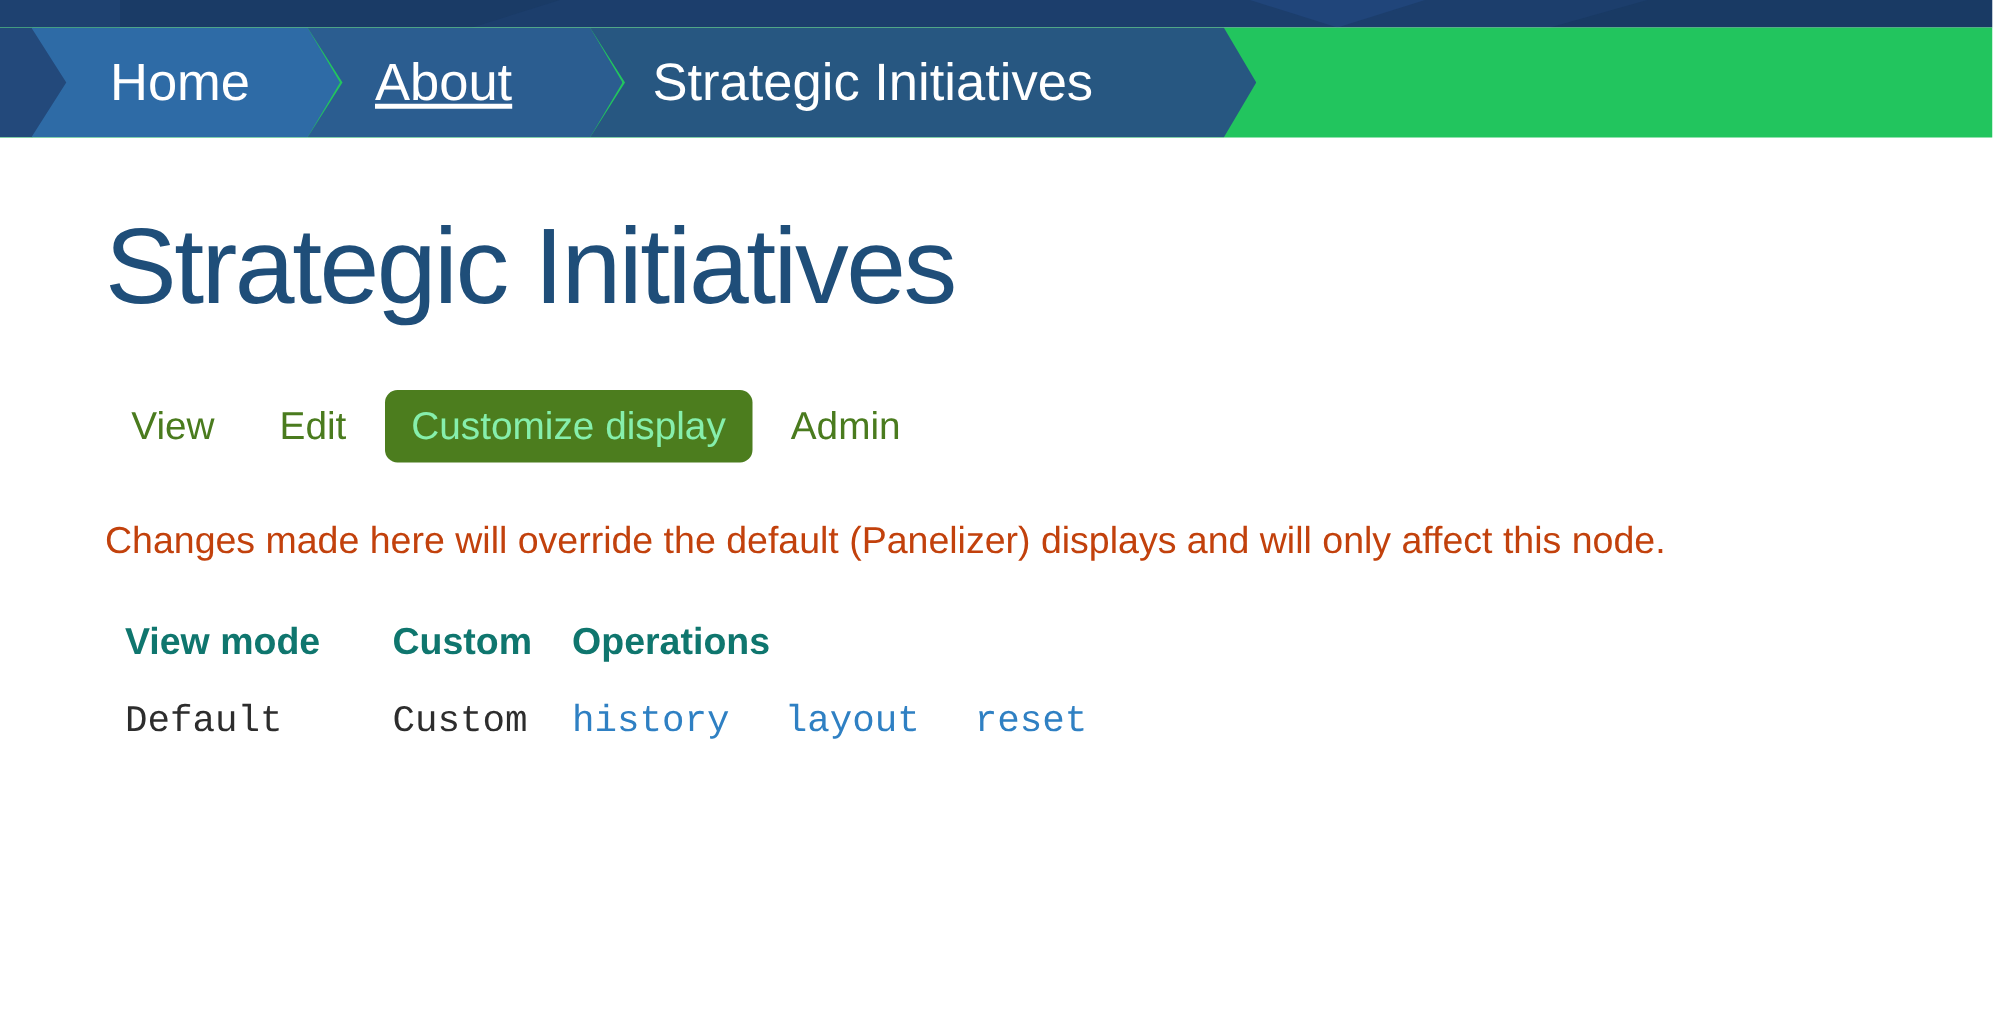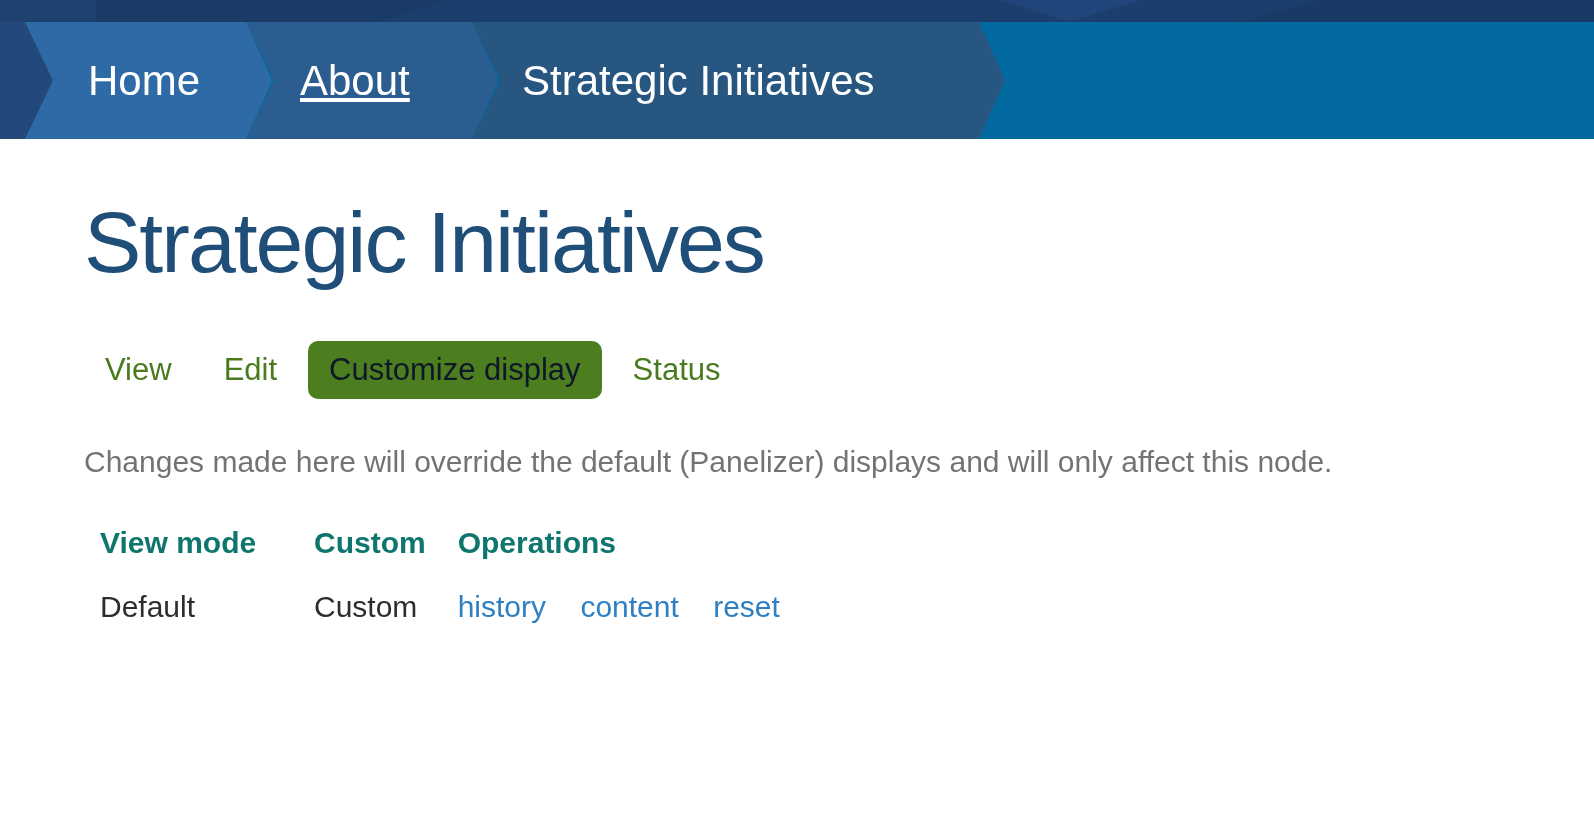--- a/index.html
+++ b/index.html
@@ -22,22 +22,22 @@
   .facet-2 { left: 96px; width: 352px; background: #1a3b66;
              clip-path: polygon(0 0, 100% 0, 80% 100%, 0 100%); }
   .facet-3 { left: 1000px; width: 140px; background: #20457a;
              clip-path: polygon(0 0, 100% 0, 50% 100%); }
   .facet-4 { left: 1240px; width: 354px; background: #193a64;
              clip-path: polygon(22% 0, 100% 0, 100% 100%, 0 100%); }
 
   
   .breadcrumb-bar {
     position: relative;
-    width: 100%; height: 117px;
-    background: #0369a1;
+    width: 100%; height: 88px;
+    background: #22c55e;
     overflow: hidden;
   }
   .crumb-start {
     position: absolute; left: 0; top: 0;
     width: 54px; height: 100%;
     background: #23497b;
     clip-path: polygon(0 0, 48% 0, 100% 50%, 48% 100%, 0 100%);
   }
   .crumb {
     position: absolute; top: 0; height: 100%;
@@ -76,43 +76,43 @@
     margin-right: 10px;
     font-size: 31px;
     color: #4a7b1e;
     text-decoration: none;
     border-radius: 10px;
     cursor: pointer;
     white-space: nowrap;
   }
   .tab-link.active {
     background: #4c7d1e;
-    color: #0f172a;
+    color: #86efac;
   }
 
   
   .message {
     margin-top: 46px;
     font-size: 30px;
-    color: #737373;
+    color: #c2410c;
   }
 
   
   table.view-modes {
     margin-top: 32px;
     border-collapse: collapse;
   }
   .view-modes th, .view-modes td {
     text-align: left;
     vertical-align: top;
     padding: 15px 16px;
     font-size: 30px;
   }
   .view-modes th { font-weight: 700; color: #0f766e; }
-  .view-modes td { color: #2d2d2d; }
+  .view-modes td { color: #2d2d2d; font-family: Liberation Mono, monospace; }
   .col-viewmode { width: 214px; }
   .col-status   { width: 140px; }
   .op-link {
     color: #2f80c3;
     text-decoration: none;
     margin-right: 26px;
     cursor: pointer;
   }
   .op-link:last-child { margin-right: 16px; }
 </style>
@@ -134,39 +134,39 @@
 </nav>
 
 <main class="content">
 
   <h1 class="page-title">Strategic Initiatives</h1>
 
   <ul class="tabs">
     <li><a class="tab-link">View</a></li>
     <li><a class="tab-link">Edit</a></li>
     <li><a class="tab-link active">Customize display</a></li>
-    <li><a class="tab-link">Status</a></li>
+    <li><a class="tab-link">Admin</a></li>
   </ul>
 
   <p class="message">Changes made here will override the default (Panelizer) displays and will only affect this node.</p>
 
   <table class="view-modes">
     <thead>
       <tr>
         <th class="col-viewmode">View mode</th>
         <th class="col-status">Custom</th>
         <th>Operations</th>
       </tr>
     </thead>
     <tbody>
       <tr>
         <td>Default</td>
         <td>Custom</td>
         <td>
           <a class="op-link">history</a>
-          <a class="op-link">content</a>
+          <a class="op-link">layout</a>
           <a class="op-link">reset</a>
         </td>
       </tr>
     </tbody>
   </table>
 
 </main>
 
 </body></html>

